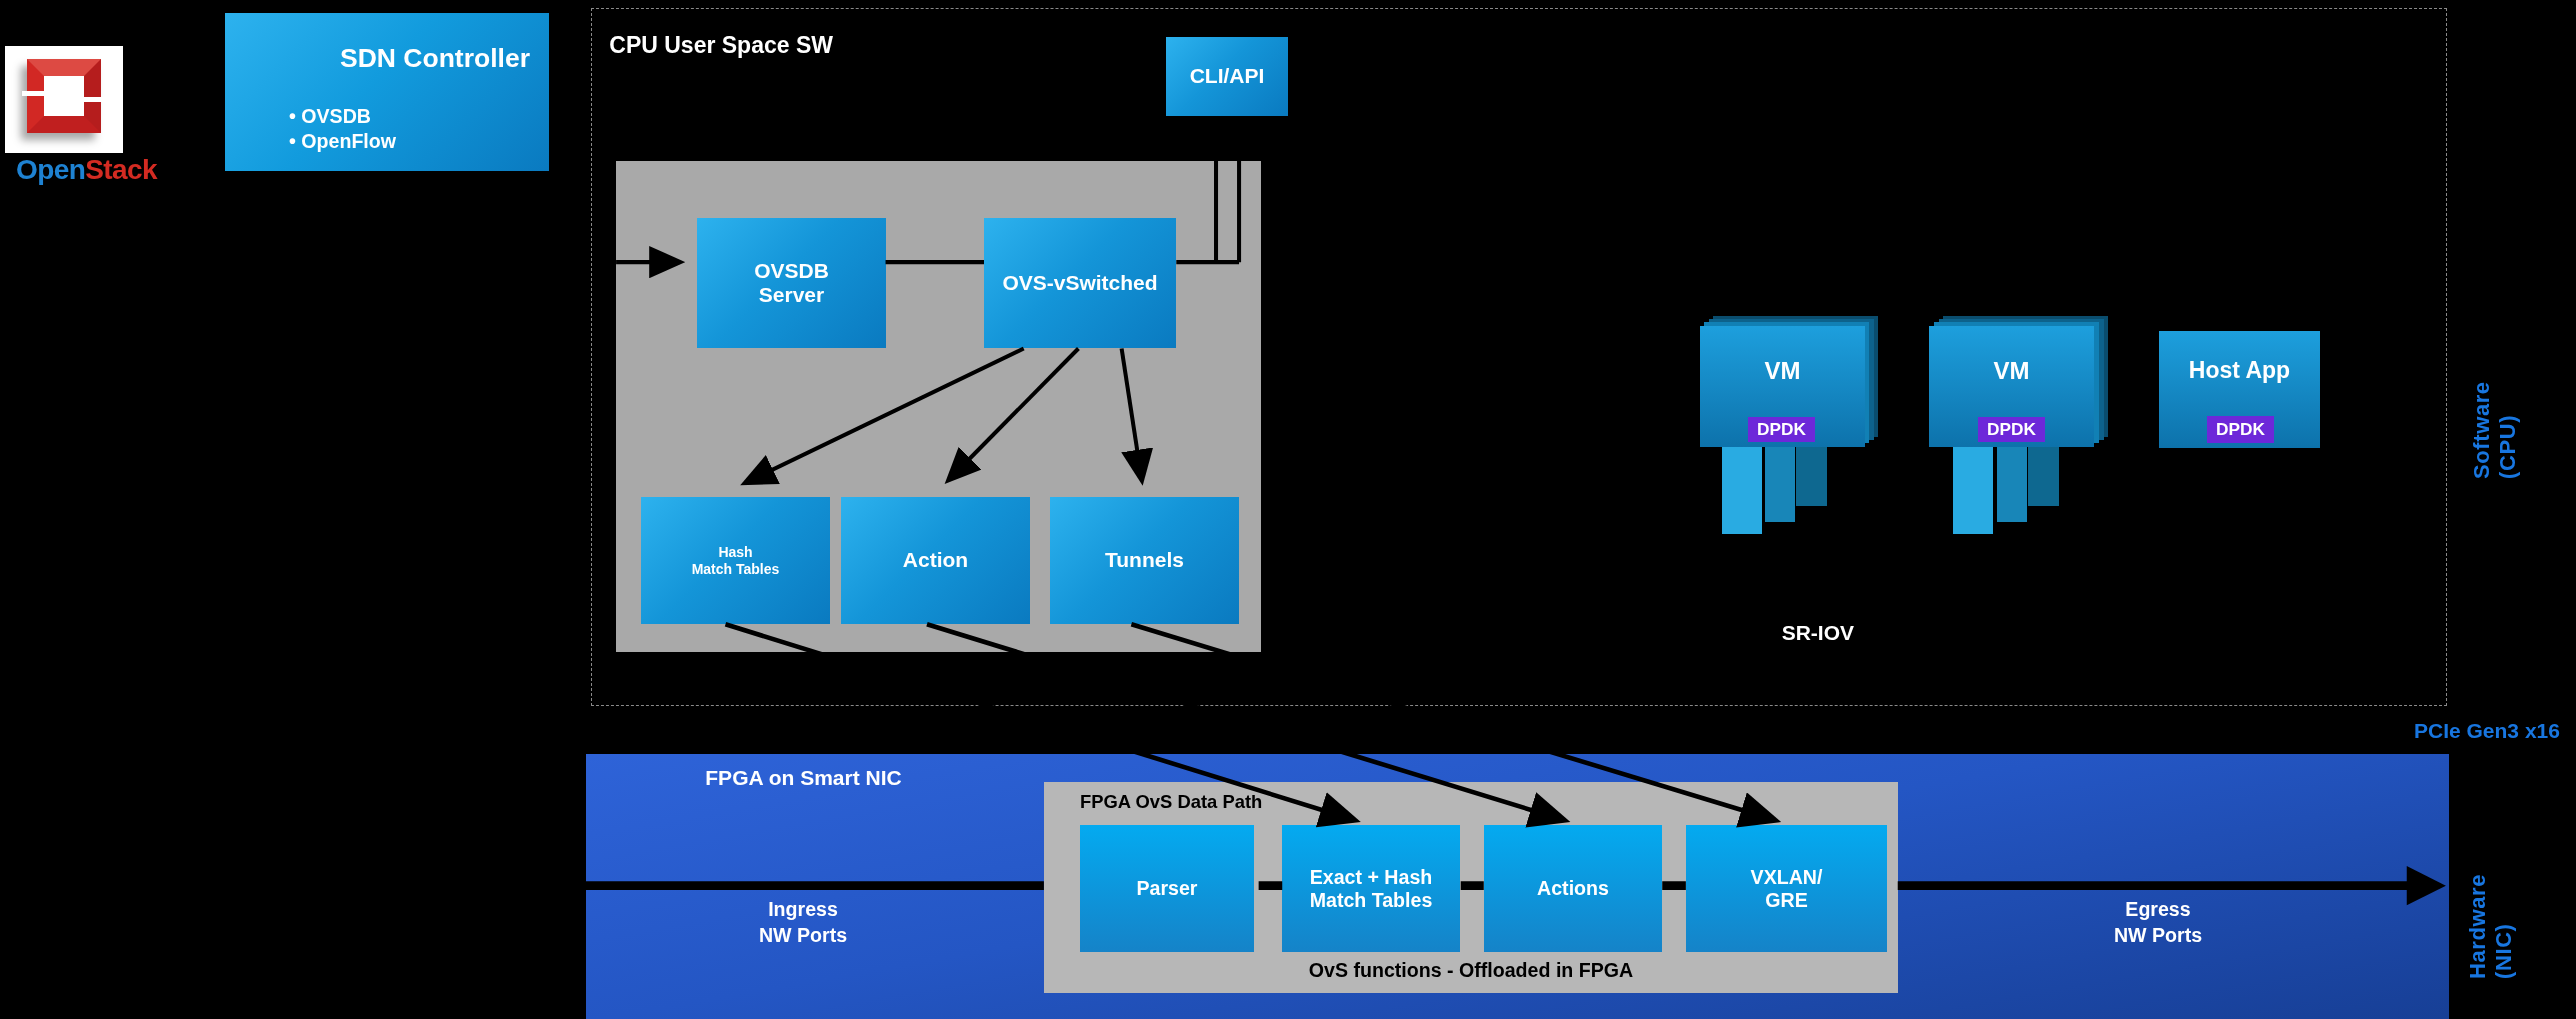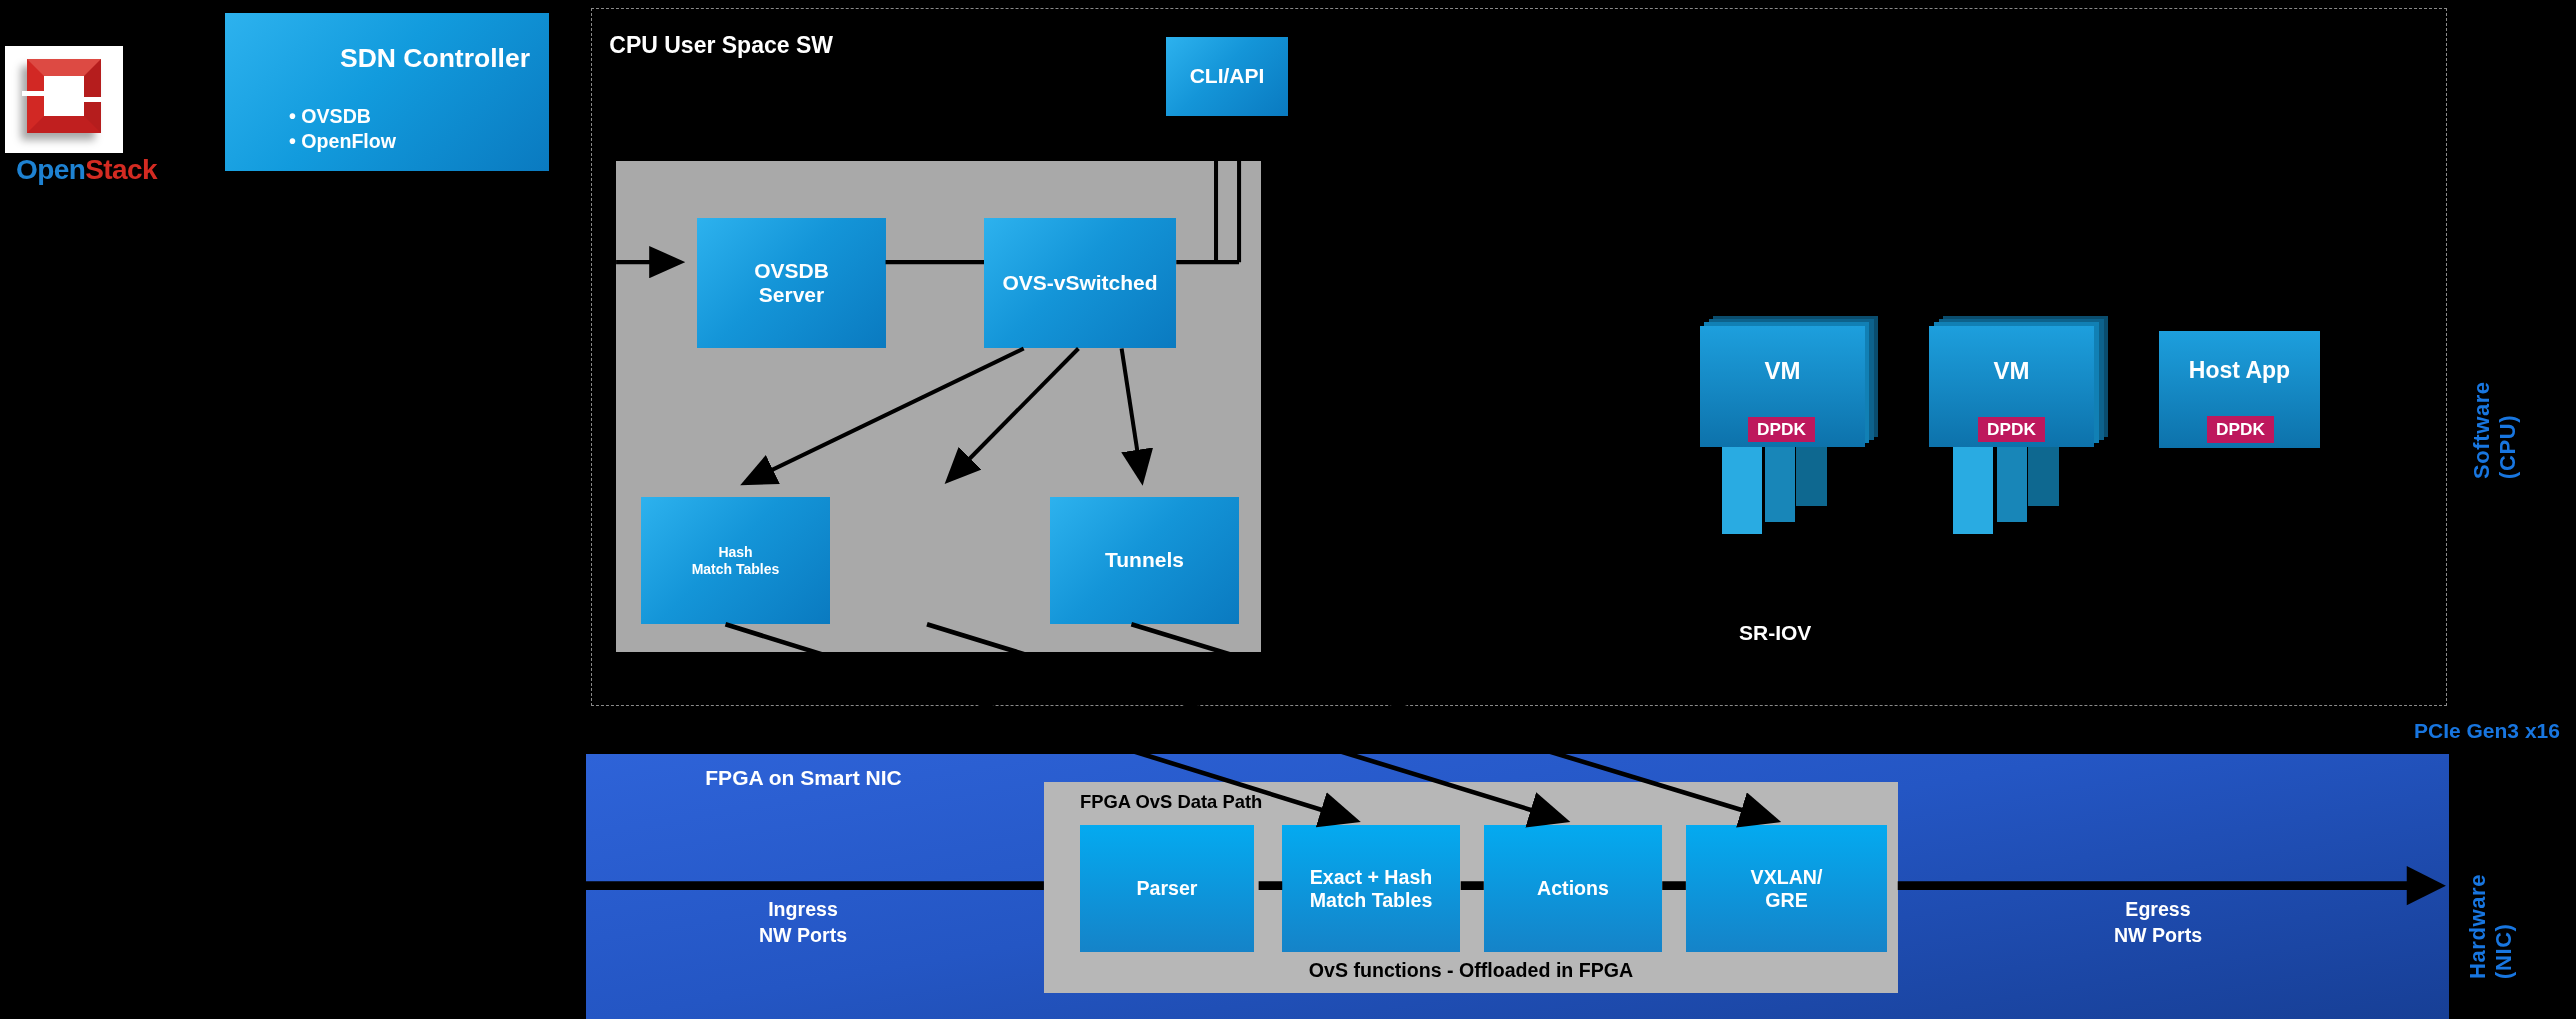--- a/index.html
+++ b/index.html
@@ -22,31 +22,31 @@
             background:linear-gradient(170deg,#2e63d8 0%,#2456c4 45%,#173f96 100%);}
   #nic-band-title{position:absolute;left:651px;top:766px;width:305px;text-align:center;
                   color:#fff;font-size:21px;font-weight:700;}
   .port-label{position:absolute;color:#fff;font-size:19.6px;font-weight:600;text-align:center;line-height:1.35;}
   
   #fpga-datapath-title{position:absolute;left:1080px;top:791px;color:#000;font-size:18.4px;font-weight:600;}
   #fpga-datapath-footer{position:absolute;left:1044px;top:959px;width:854px;text-align:center;
                         color:#000;font-size:19.6px;font-weight:600;}
   .fpgabox{background:linear-gradient(180deg,#04aaf0 0%,#1583c8 100%);font-size:19.6px;}
   
-  .dpdk{position:absolute;background:#be185d;color:#fff;font-size:17.3px;font-weight:600;
+  .dpdk{position:absolute;background:#6d28d9;color:#fff;font-size:17.3px;font-weight:600;
         display:flex;align-items:center;justify-content:center;}
   
   .vm-layer{position:absolute;}
   .vm-leg{position:absolute;}
   
   .vlabel{position:absolute;writing-mode:vertical-rl;transform:rotate(180deg);
           font-weight:700;font-size:22px;color:#1876e0;letter-spacing:0.6px;}
   #pcie-label{position:absolute;left:2414px;top:719px;width:162px;color:#1876e0;
               font-size:21px;font-weight:700;}
-  #sriov-label{position:absolute;left:1739px;top:621px;width:115px;text-align:left;
+  #sriov-label{position:absolute;left:1739px;top:621px;width:115px;text-align:right;
                color:#fff;font-size:21px;font-weight:700;}
   
   #sdn-box{position:absolute;left:225px;top:13.2px;width:324px;height:158px;
            background:linear-gradient(135deg,#2db2ee 0%,#129bdd 45%,#0a7ac0 100%);color:#fff;}
   #sdn-title{position:absolute;left:0;top:30px;width:100%;text-align:center;font-size:26.5px;font-weight:700;padding-left:48px;}
   .sdn-bullet{position:absolute;left:64px;font-size:19.6px;font-weight:600;}
   
   #openstack-logo{position:absolute;left:4.6px;top:46px;width:118px;height:107px;background:#fff;}
   #os-ring{position:absolute;left:22px;top:12.7px;width:74px;height:74px;
            border-style:solid;border-width:17.3px;border-color:#dd4a43 #b51d1d #c01f1f #d22824;
@@ -96,20 +96,23 @@
     <span>OVS-vSwitched</span>
   </div>
 
   <div class="bluebox" style="left:641px;top:497px;width:189px;height:127px;font-size:14px;">
     <span>
         <span class="stack">Hash</span>
         <span class="stack">Match Tables</span>
       </span>
   </div>
 
+  <div class="bluebox" style="left:841px;top:497px;width:189px;height:127px;font-size:21px;">
+    <span>Action</span>
+  </div>
 
   <div class="bluebox" style="left:1050px;top:497px;width:189px;height:127px;font-size:21px;">
     <span>Tunnels</span>
   </div>
 
   <div>
     <div class="vm-layer" style="left:1713px;top:316px;width:165px;height:121px;background:#0a4d6e;"></div>
     <div class="vm-layer" style="left:1709px;top:319px;width:165px;height:121px;background:#0d628c;"></div>
     <div class="vm-layer" style="left:1704px;top:322px;width:165px;height:121px;background:#1180b5;"></div>
     <div class="vm-leg" style="left:1722px;top:447px;width:40px;height:87px;background:#29abe2;"></div>

